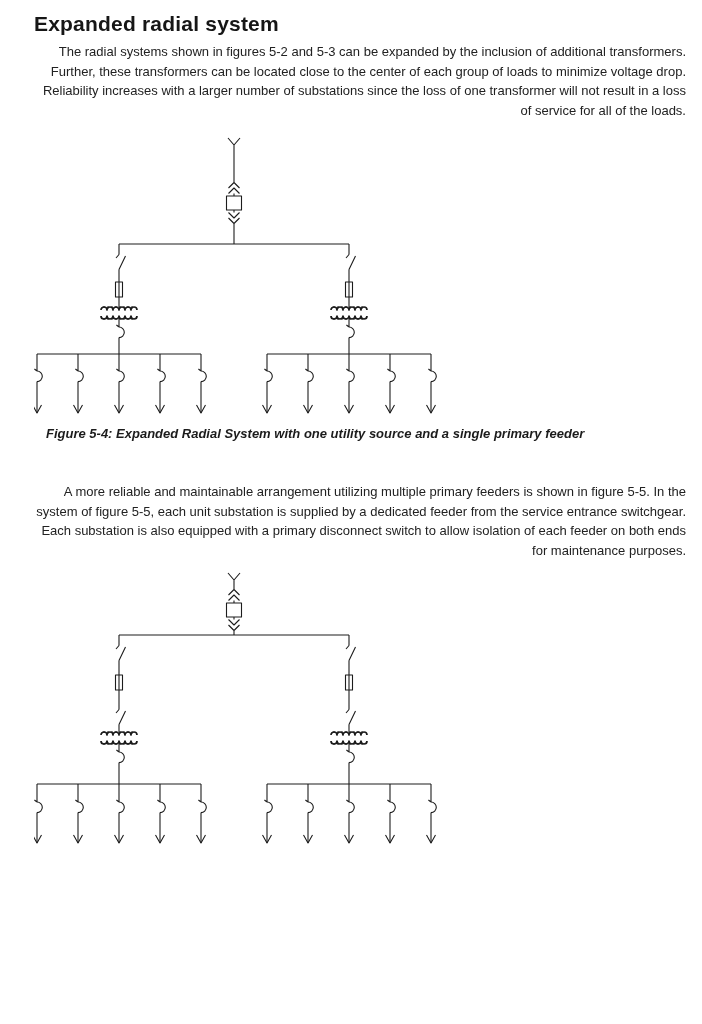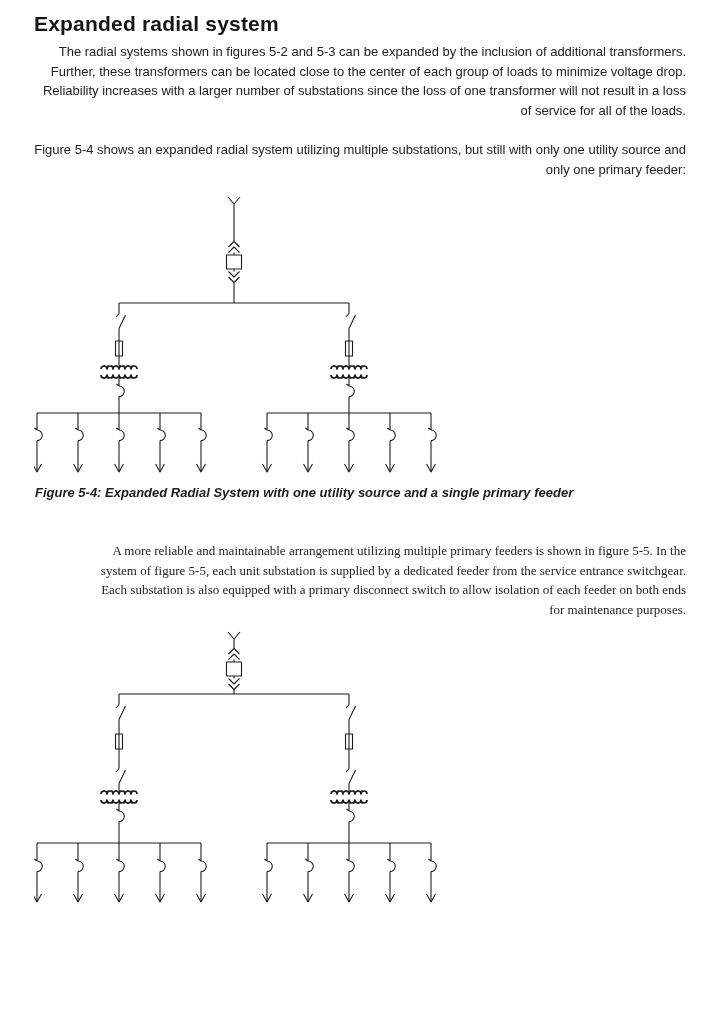--- a/index.html
+++ b/index.html
@@ -14,27 +14,27 @@
     margin:12px 0 0 0;
     font-size:21px;line-height:23px;font-weight:700;color:#161616;
     letter-spacing:0.2px;
   }
   .para{
     margin:0;white-space:pre-line;
     font-size:13px;line-height:19.5px;color:#222222;text-align:right;
   }
   .para.p1{margin-top:7px;}
   .para.p2{margin-top:20px;}
-  .para.p3{margin-top:41px;font-family:Liberation Serif, serif;}
+  .para.p3{margin-top:41px;}
   .para.p4{margin-top:11px;}
   .figwrap{display:block;}
   .figwrap.f1{margin-top:16px;height:282px;}
   .figwrap.f2{margin-top:11px;height:277px;}
   .caption{
-    margin:1px;font-size:13px;line-height:14px;
+    margin:12px;font-size:13px;line-height:14px;
     font-weight:700;font-style:italic;color:#1c1c1c;
   }
   .caption.c1{margin-top:9px;}
   .caption.c2{margin-top:10px;}
   svg.oneline{display:block;}
   .defs-holder{position:absolute;width:0;height:0;overflow:hidden;}
 </style>
 </head>
 <body>
 
@@ -76,22 +76,20 @@
 
 <div class="page">
 
   <h1 class="doc-title">Expanded radial system</h1>
 
   <p class="para p1">The radial systems shown in figures 5-2 and 5-3 can be expanded by the inclusion of additional transformers.
 Further, these transformers can be located close to the center of each group of loads to minimize voltage drop.
 Reliability increases with a larger number of substations since the loss of one transformer will not result in a loss
 of service for all of the loads.</p>
 
-  <p class="para p2">Figure 5-4 shows an expanded radial system utilizing multiple substations, but still with only one utility source and
-only one primary feeder:</p>
 
   <div class="figwrap f1" id="fig54">
       <svg width="450" height="282" viewBox="0 0 450 282" class="oneline">
         <g stroke="#1c1c1c" stroke-width="1.1" fill="none" stroke-linejoin="round">
           <use href="#sym-source" transform="translate(200,2)"></use>
           <line x1="200" y1="14" x2="200" y2="46"></line>
           <use href="#sym-breaker" transform="translate(200,46)"></use>
           <line x1="200" y1="88" x2="200" y2="108"></line>
           <line x1="85" y1="108" x2="315" y2="108"></line>
           <line x1="85" y1="108" x2="85" y2="114"></line>

